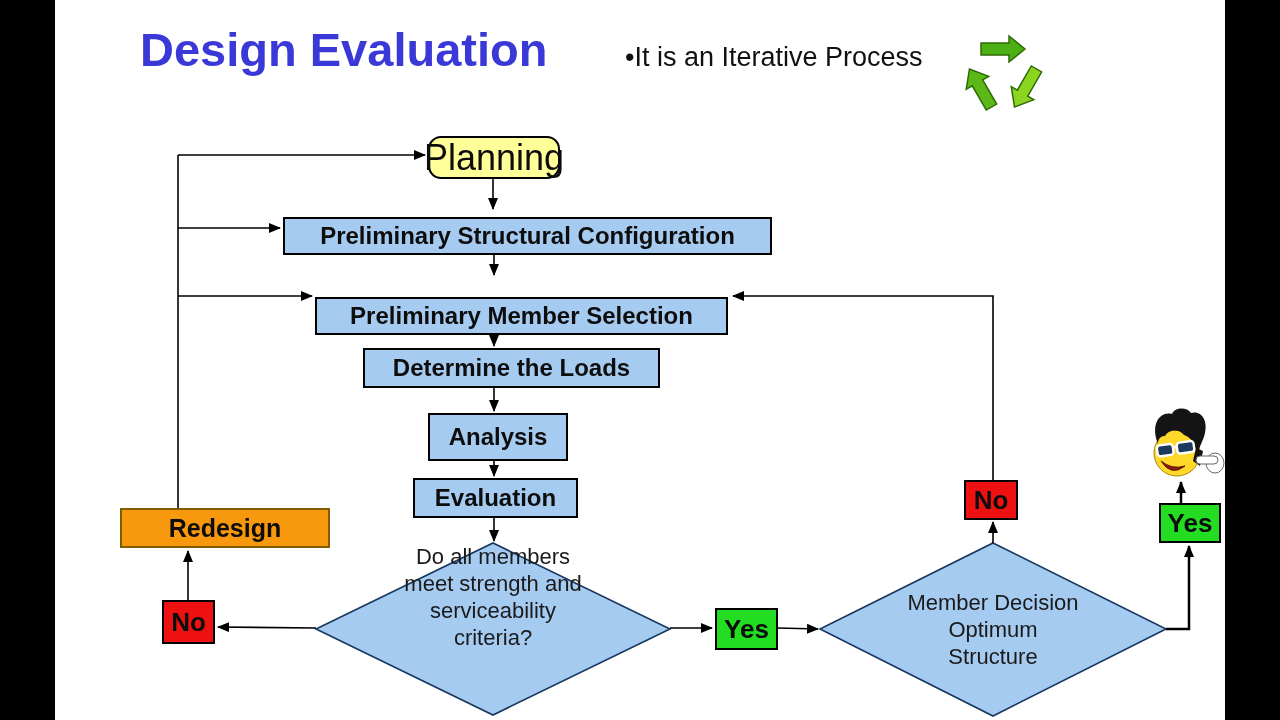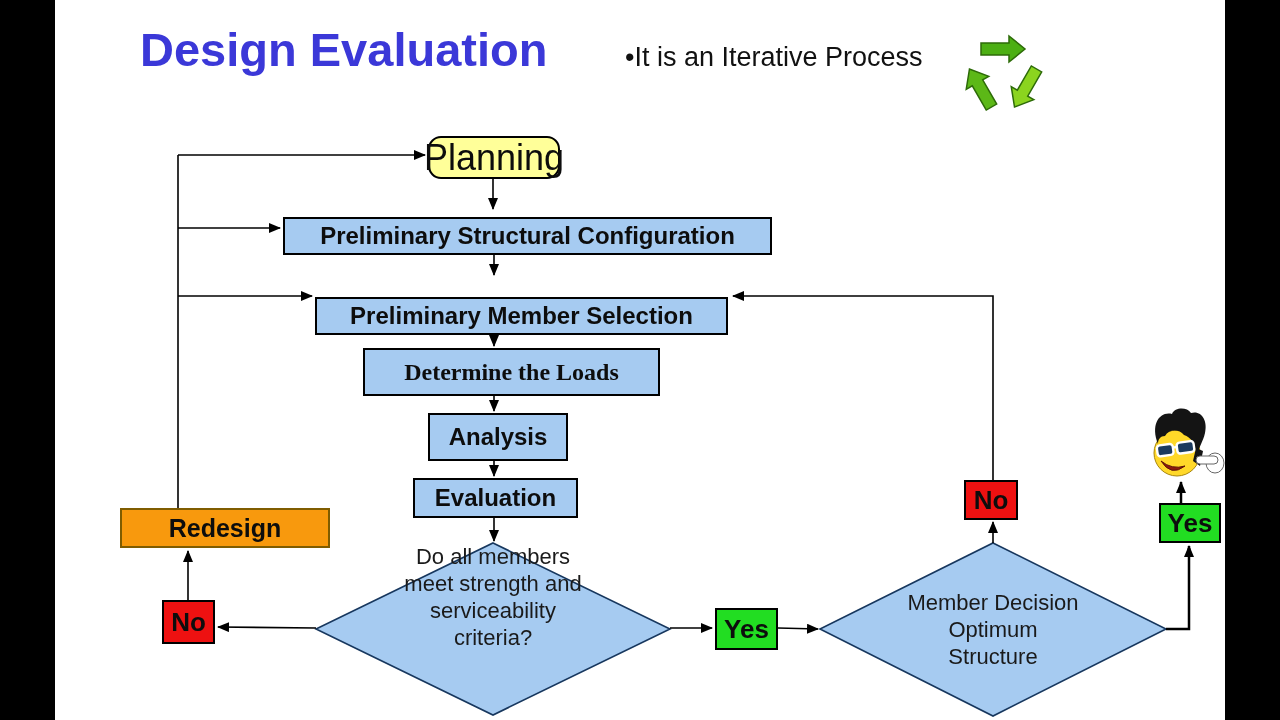--- a/index.html
+++ b/index.html
@@ -89,21 +89,21 @@
 
   <div class="title" style="color: rgb(59, 56, 216);">Design Evaluation</div>
   <div class="bullet">•It is an Iterative Process</div>
 
   <div class="node regular" style="left: 428px; top: 136px; width: 132px; height: 43px; background-color: rgb(255, 255, 153);">Planning</div>
 
   <div class="node" style="left: 283px; top: 217px; width: 489px; height: 38px; background-color: rgb(166, 203, 241);">Preliminary Structural Configuration</div>
 
   <div class="node" style="left: 315px; top: 277px; width: 413px; height: 38px; background-color: rgb(166, 203, 241); margin-top: 20px;">Preliminary Member Selection</div>
 
-  <div class="node" style="left: 363px; top: 348px; width: 297px; height: 48px; background-color: rgb(166, 203, 241); font-family: Liberation Serif, serif;">Determine the Loads</div>
+  <div class="node" style="left: 363px; top: 348px; width: 297px; height: 40px; background-color: rgb(166, 203, 241);">Determine the Loads</div>
 
   <div class="node" style="left: 428px; top: 413px; width: 140px; height: 48px; background-color: rgb(166, 203, 241);">Analysis</div>
 
   <div class="node" style="left: 120px; top: 508px; width: 210px; height: 40px; font-size: 25px; background-color: rgb(248, 153, 13); border-color: rgb(127, 92, 0);">Redesign</div>
 
   <div class="node" style="left: 413px; top: 478px; width: 165px; height: 40px; background-color: rgb(166, 203, 241);">Evaluation</div>
 
   <div class="node tag" style="left: 162px; top: 600px; width: 53px; height: 44px; background-color: rgb(238, 17, 17);">No</div>
 
   <div class="node tag" style="left: 715px; top: 608px; width: 63px; height: 42px; background-color: rgb(34, 221, 34);">Yes</div>

